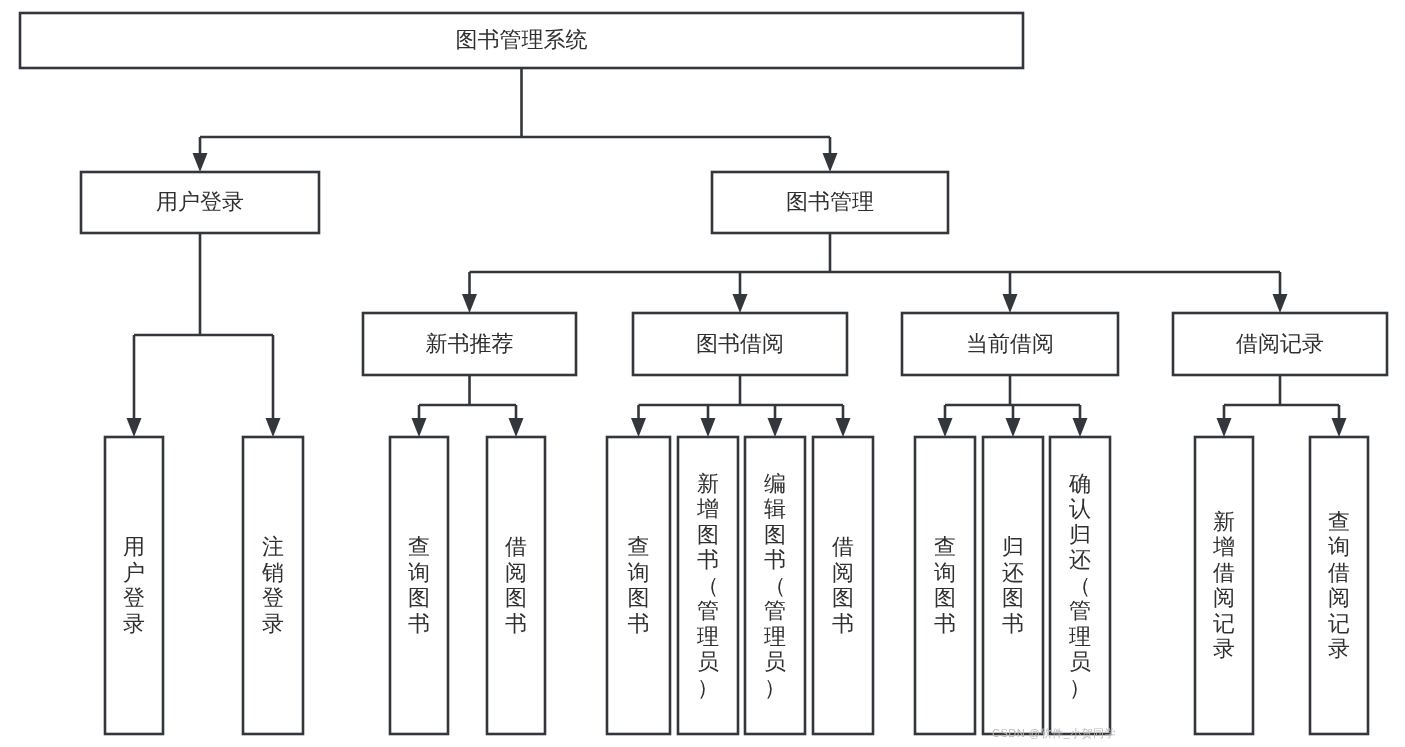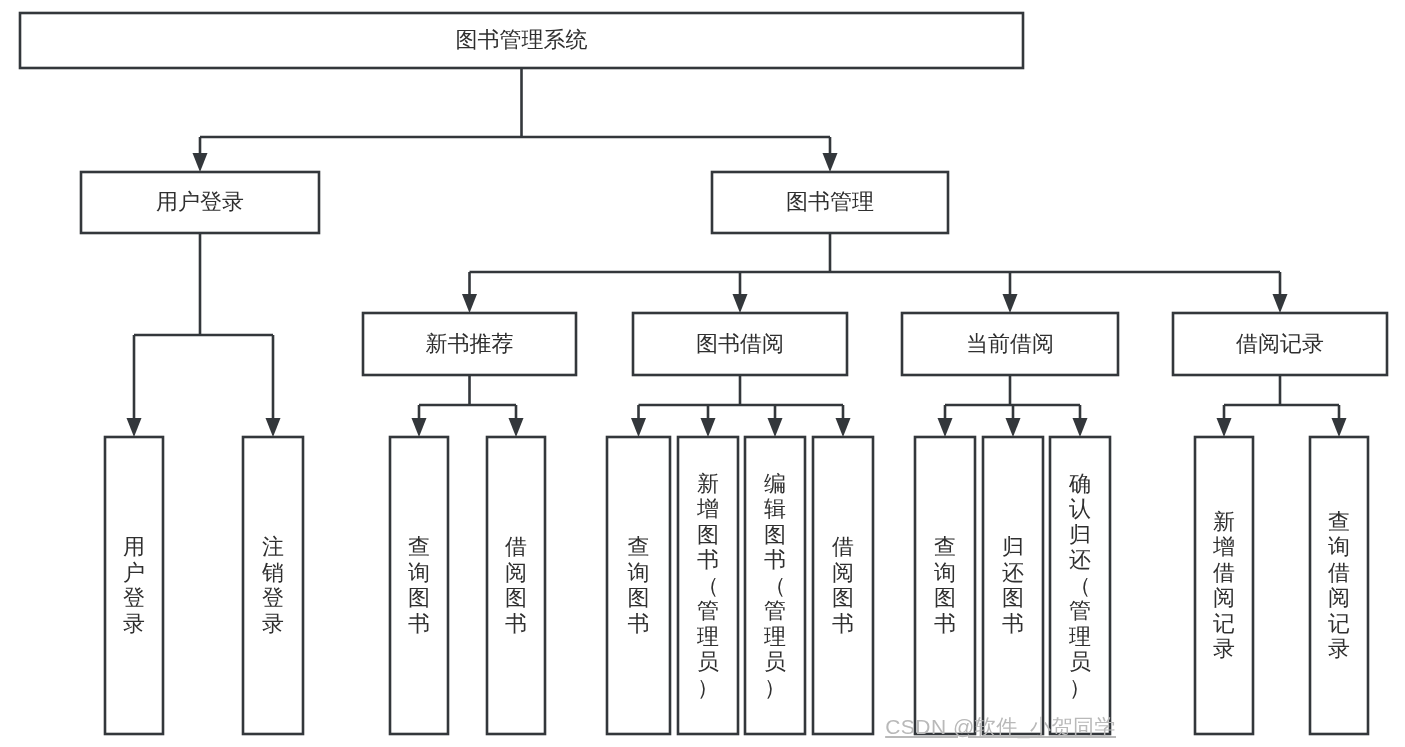--- a/index.html
+++ b/index.html
@@ -54,26 +54,25 @@
     fill: #2f2f2f;
     font-family: "Liberation Sans", "DejaVu Sans", sans-serif;
     font-size: 22px;
     text-anchor: middle;
   }
   .watermark {
     position: absolute;
     right: 14px;
     bottom: 6px;
     font-family: "Liberation Sans", "DejaVu Sans", sans-serif;
-    font-size: 21px;
+    font-size: 11px;
     color: #b9b9b9;
     letter-spacing: 0.5px;
     white-space: nowrap;
     user-select: none;
-    text-decoration: underline;
   }
 </style>
 </head>
 <body>
 
 <div id="diagram-root">
   <svg class="diagram-canvas" viewBox="0 0 1405 747">
     <g id="edges-layer">
         <g>
           <path class="connector" d="M 521.5 68 L 521.5 137"></path>

